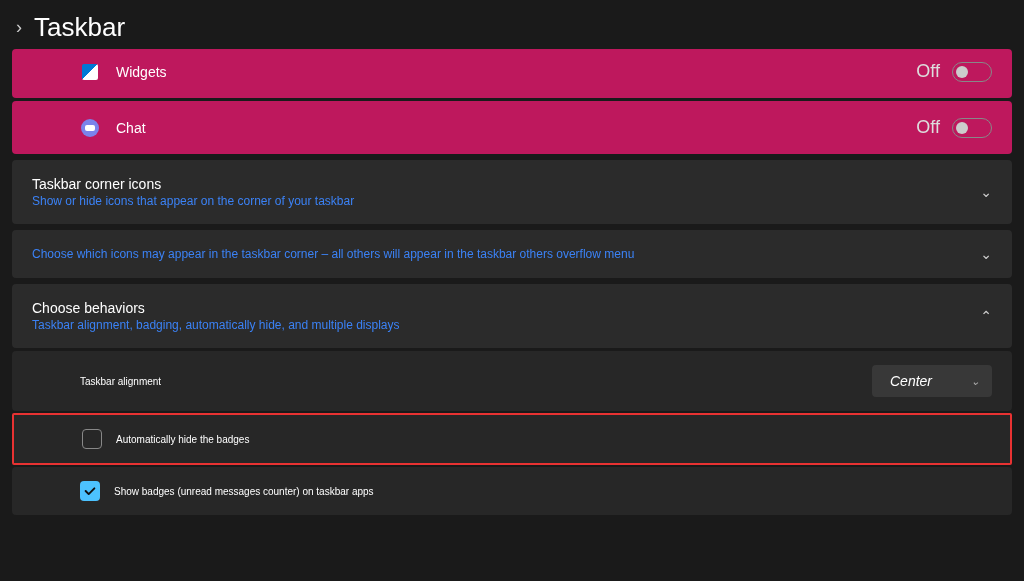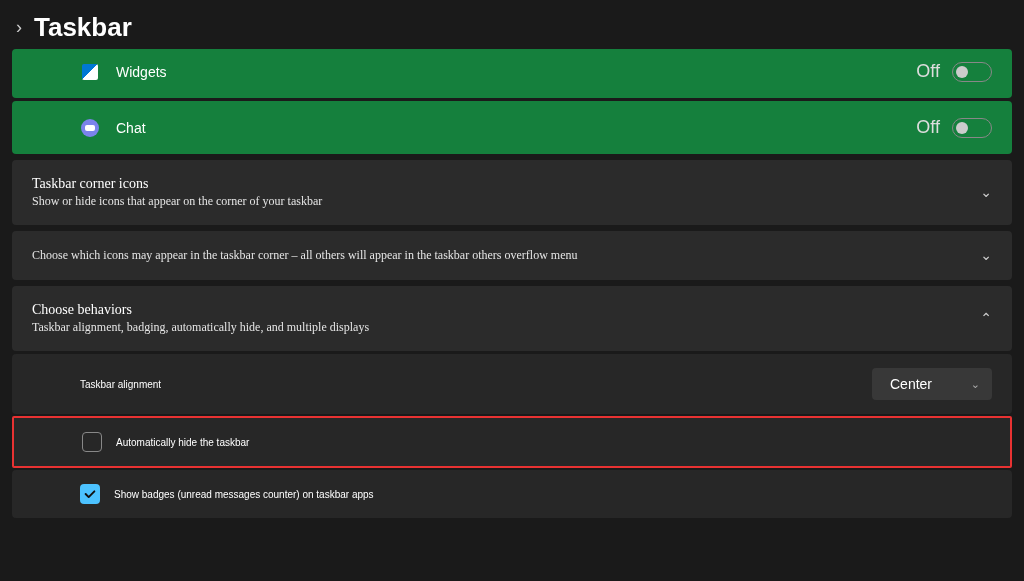--- a/index.html
+++ b/index.html
@@ -21,28 +21,28 @@
       font-size: 26px;
       font-weight: 600;
       color: #dcdcdc;
     }
     .breadcrumb-sep {
       font-size: 18px;
       color: #ccc;
     }
     .breadcrumb-current {
       font-size: 26px;
-      font-weight: 700;
+      font-weight: 400;
       color: #fff;
     }
     .content {
       padding: 0 12px;
     }
     .item-row {
-      background: #15803d;
+      background: #be185d;
       border-radius: 4px;
       display: flex;
       align-items: center;
       padding: 16px 20px 16px 68px;
       margin-bottom: 3px;
     }
     .item-icon {
       width: 20px;
       height: 20px;
       margin-right: 16px;
@@ -103,31 +103,30 @@
       left: 3px;
     }
     .section-row {
       background: #2b2b2b;
       border-radius: 4px;
       display: flex;
       align-items: center;
       padding: 16px 20px;
       margin-top: 6px;
       margin-bottom: 3px;
-      font-family: Liberation Serif, serif;
     }
     .section-text { flex: 1; }
     .section-title {
       font-size: 14px;
       color: #fff;
       margin-bottom: 2px;
     }
     .section-desc {
       font-size: 12px;
-      color: #e5e5e5;
+      color: #3b82f6;
     }
     .chevron {
       color: #ccc;
       font-size: 14px;
     }
     .sub-row {
       background: #272727;
       border-radius: 4px;
       display: flex;
       align-items: center;
@@ -144,20 +143,21 @@
       border-radius: 2px;
     }
     .dropdown {
       background: #383838;
       border-radius: 4px;
       padding: 8px 34px 8px 18px;
       font-size: 14px;
       color: #fff;
       position: relative;
       min-width: 120px;
+      font-style: italic;
     }
     .dropdown-chevron {
       position: absolute;
       right: 12px;
       top: 50%;
       transform: translateY(-50%);
       font-size: 11px;
       color: #aaa;
     }
     .checkbox {
@@ -236,21 +236,21 @@
   <div class="sub-row">
     <span class="sub-label">Taskbar alignment</span>
     <div class="dropdown">
       <span>Center</span>
       <span class="dropdown-chevron">⌄</span>
     </div>
   </div>
 
   <div class="sub-row highlight-row">
     <span class="checkbox checkbox-empty"></span>
-    <span class="sub-label">Automatically hide the taskbar</span>
+    <span class="sub-label">Automatically hide the badges</span>
   </div>
 
   <div class="sub-row">
     <span class="checkbox checkbox-checked">
       <svg viewBox="0 0 16 16">
           <path d="M3 8 L6.5 11.5 L13 5" stroke="#111" stroke-width="2.2" fill="none" stroke-linecap="round" stroke-linejoin="round"></path>
         </svg>
     </span>
     <span class="sub-label">Show badges (unread messages counter) on taskbar apps</span>
   </div>

